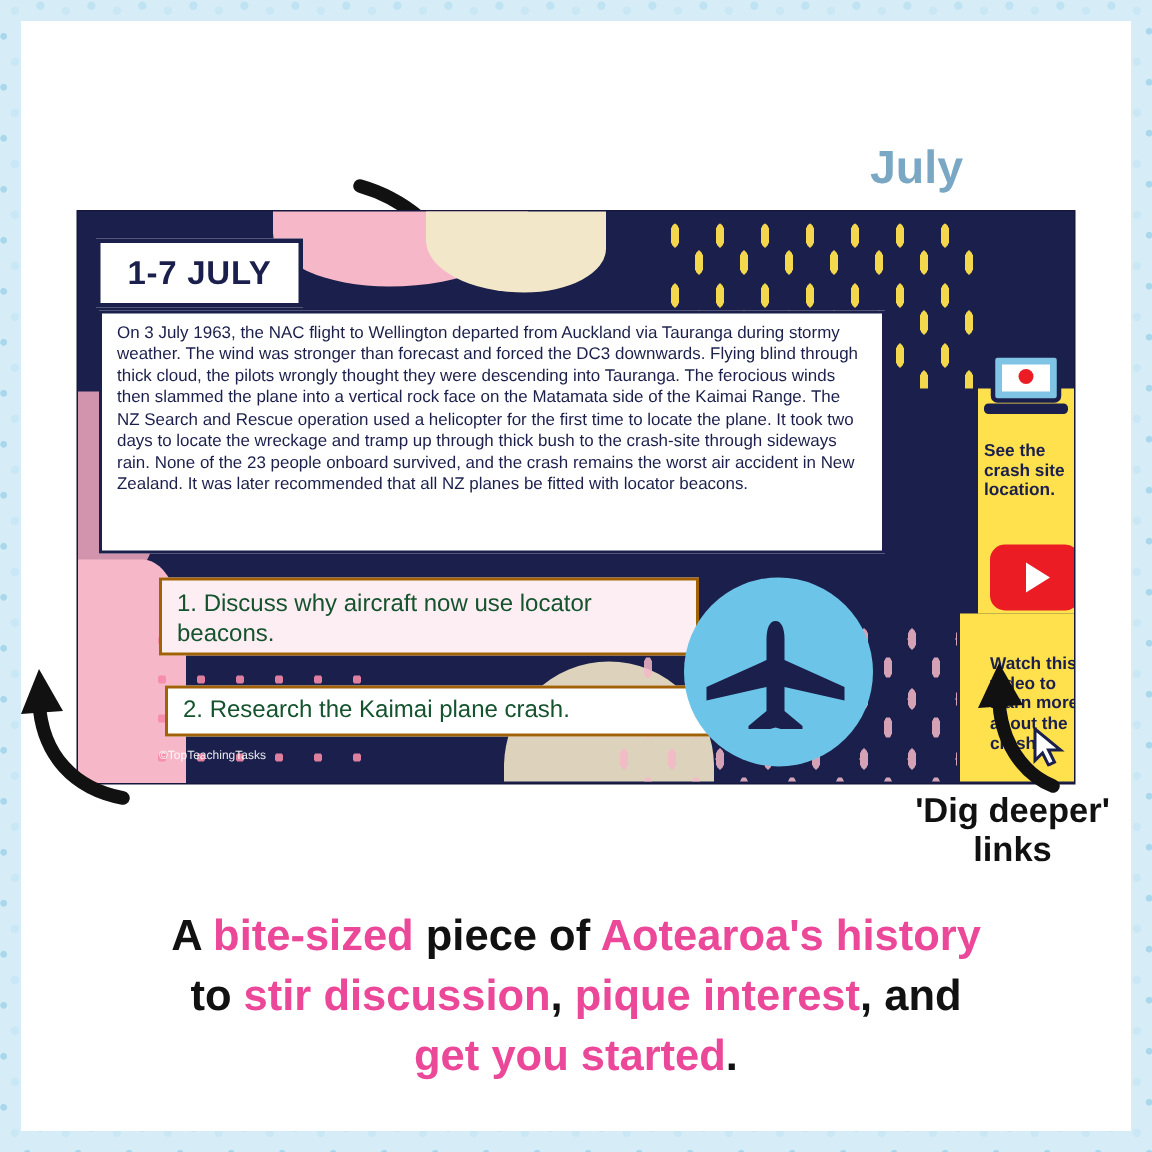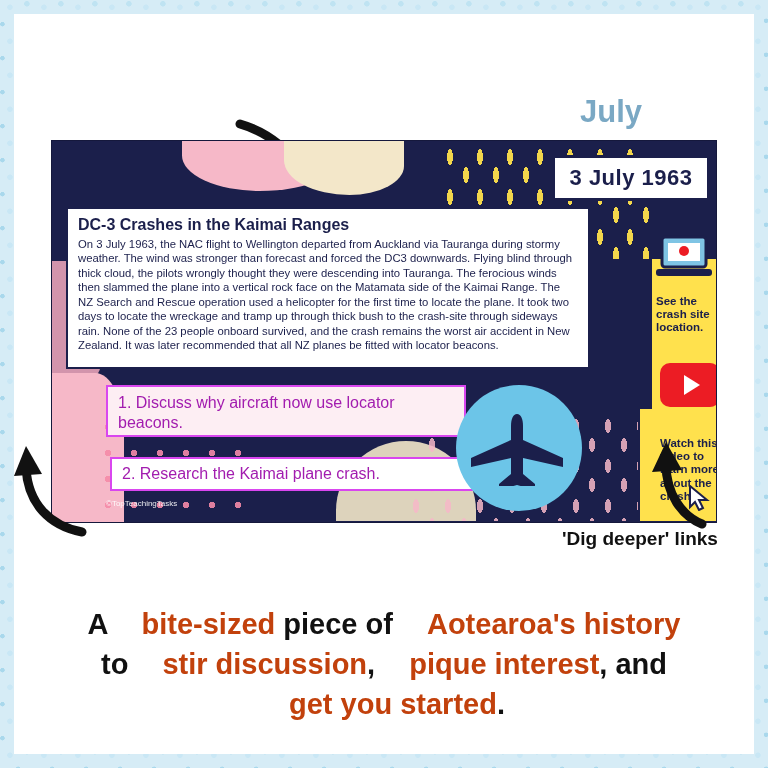--- a/index.html
+++ b/index.html
@@ -89,23 +89,23 @@
     font-size: 25px;
   }
   .annot-discussion {
     top: 528px;
     left: 66px;
     width: 300px;
     font-size: 25px;
   }
   .annot-dig {
     top: 528px;
-    left: 550px;
+    left: 585px;
     width: 180px;
-    font-size: 19px;
+    font-size: 23px;
   }
 
   .arrow {
     position: absolute;
     pointer-events: none;
   }
   .arrow-brief { top: 118px; left: 232px; }
   .arrow-discussion { top: 440px; left: 10px; }
   .arrow-dig { top: 440px; left: 610px; }
 
@@ -239,22 +239,22 @@
   .content-body {
     font-size: 11.3px;
     line-height: 1.28;
     color: #1b1f4b;
     text-align: left;
   }
 
   .question {
     position: absolute;
     background: #ffffff;
-    border: 2px solid #d946ef;
-    color: #a21caf;
+    border: 2px solid #a16207;
+    color: #14532d;
     font-size: 16px;
     padding: 6px 10px;
     box-sizing: border-box;
   }
   .q1 {
     left: 54px; top: 244px;
     width: 360px; height: 52px;
     background: #fdeef3;
     line-height: 1.25;
   }
@@ -324,21 +324,21 @@
     position: absolute;
     left: 26px;
     top: 604px;
     width: 716px;
     text-align: center;
     font-size: 29px;
     line-height: 1.38;
     color: #111111;
     font-weight: bold;
   }
-  .hl { color: #c2410c; margin-left: 26px; }
+  .hl { color: #ec4899; }
 </style>
 </head>
 <body>
 
 <div class="page">
   <div class="inner-white"></div>
   <div class="border-frame"></div>
 
   <div class="month-label">July</div>
 
@@ -352,24 +352,23 @@
     <div class="blob blob-cream"></div>
     <div class="rain"></div>
     <div class="blob blob-yellow-right"></div>
     <div class="blob blob-yellow-right2"></div>
     <div class="blob blob-pink-left2"></div>
     <div class="blob blob-pink-left"></div>
     <div class="dots-left"></div>
     <div class="cream-arc"></div>
     <div class="rain2"></div>
 
-    <div class="chip chip-right">3 July 1963</div>
+    <div class="chip chip-left">1-7 JULY</div>
 
     <div class="content-panel">
-      <div class="content-heading">DC-3 Crashes in the Kaimai Ranges</div>
       <div class="content-body">On 3 July 1963, the NAC flight to Wellington departed from Auckland via Tauranga during stormy weather. The wind was stronger than forecast and forced the DC3 downwards. Flying blind through thick cloud, the pilots wrongly thought they were descending into Tauranga. The ferocious winds then slammed the plane into a vertical rock face on the Matamata side of the Kaimai Range. The NZ Search and Rescue operation used a helicopter for the first time to locate the plane. It took two days to locate the wreckage and tramp up through thick bush to the crash-site through sideways rain. None of the 23 people onboard survived, and the crash remains the worst air accident in New Zealand. It was later recommended that all NZ planes be fitted with locator beacons.</div>
     </div>
 
     <div class="question q1">1. Discuss why aircraft now use locator beacons.</div>
     <div class="question q2">2. Research the Kaimai plane crash.</div>
 
     <div class="plane-circle">
       <svg width="104" height="76" viewBox="0 0 104 76">
         <path d="M50 4 c4 0 6 5 6 12 v14 l40 18 v9 l-40 -9 v16 l12 10 v6 l-18 -5 -18 5 v-6 l12 -10 v-16 l-40 9 v-9 l40 -18 v-14 c0 -7 2 -12 6 -12 z" fill="#1b1f4b"></path>
       </svg>

